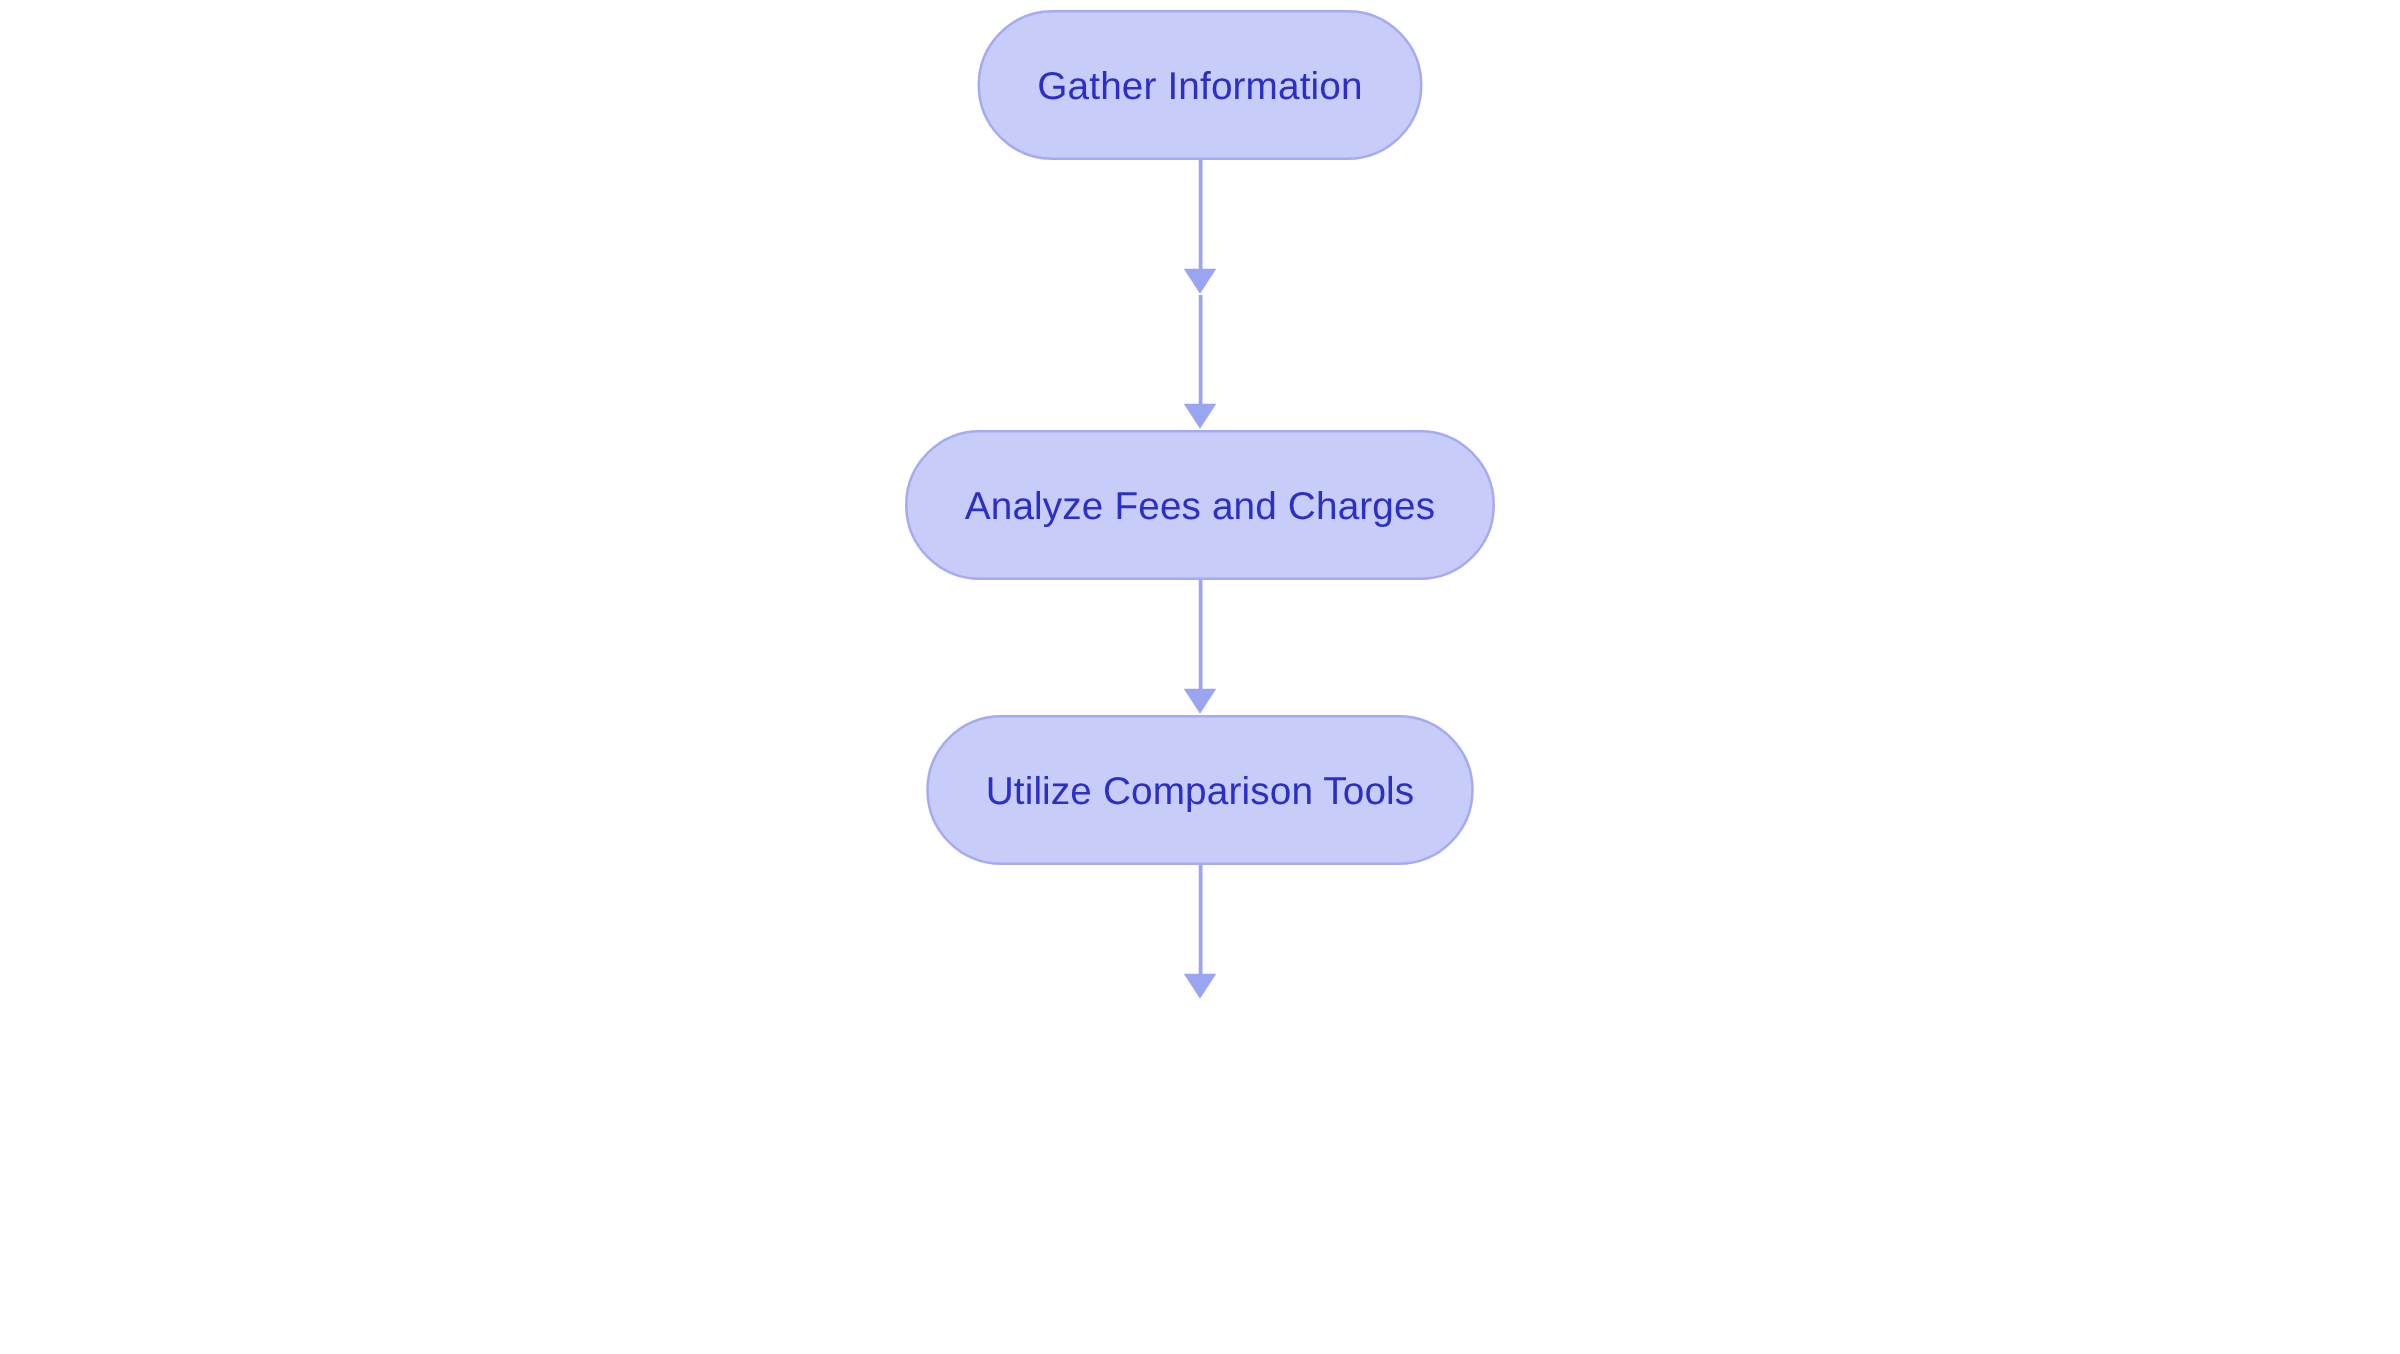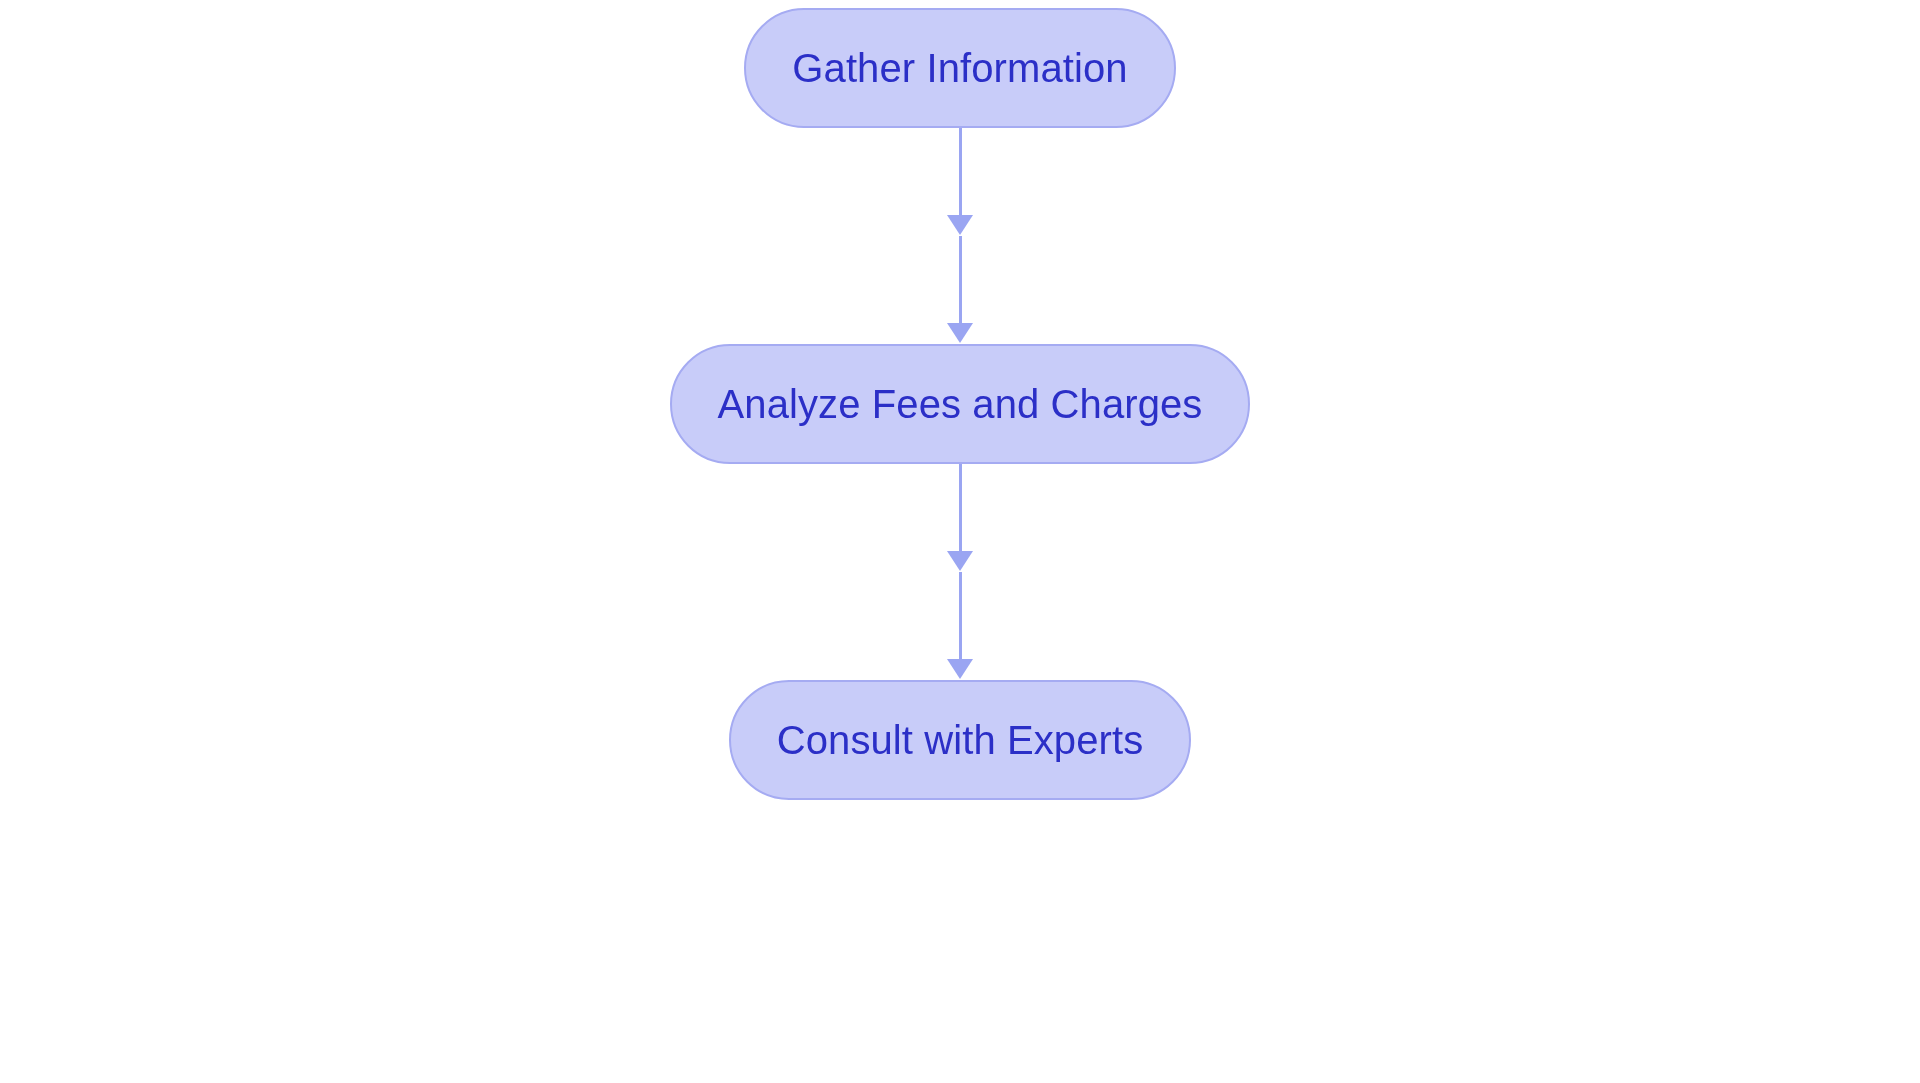--- a/index.html
+++ b/index.html
@@ -42,21 +42,21 @@
     background: #c8ccf9;
     border: 2px solid #a5abf2;
     border-radius: 60px;
     padding: 0 46px;
     white-space: nowrap;
   }
 
   .node-label {
     color: #2b2fc7;
     font-family: "Liberation Sans", sans-serif;
-    font-size: 40px;
+    font-size: 31px;
     line-height: 1;
     letter-spacing: 0.1px;
     white-space: nowrap;
   }
 
   .connector {
     position: relative;
     width: 26px;
     height: 108px;
     display: flex;
@@ -103,24 +103,24 @@
 
     <div class="node">
       <span class="node-label">Analyze Fees and Charges</span>
     </div>
 
     <div class="connector">
       <div class="connector-line"></div>
       <div class="connector-arrow"></div>
     </div>
 
+    <div class="node">
+      <span class="node-label">Utilize Comparison Tools</span>
+    </div>
 
     <div class="connector">
       <div class="connector-line"></div>
       <div class="connector-arrow"></div>
     </div>
 
-    <div class="node">
-      <span class="node-label">Consult with Experts</span>
-    </div>
 
   </div>
 </div>
 
 </body></html>

